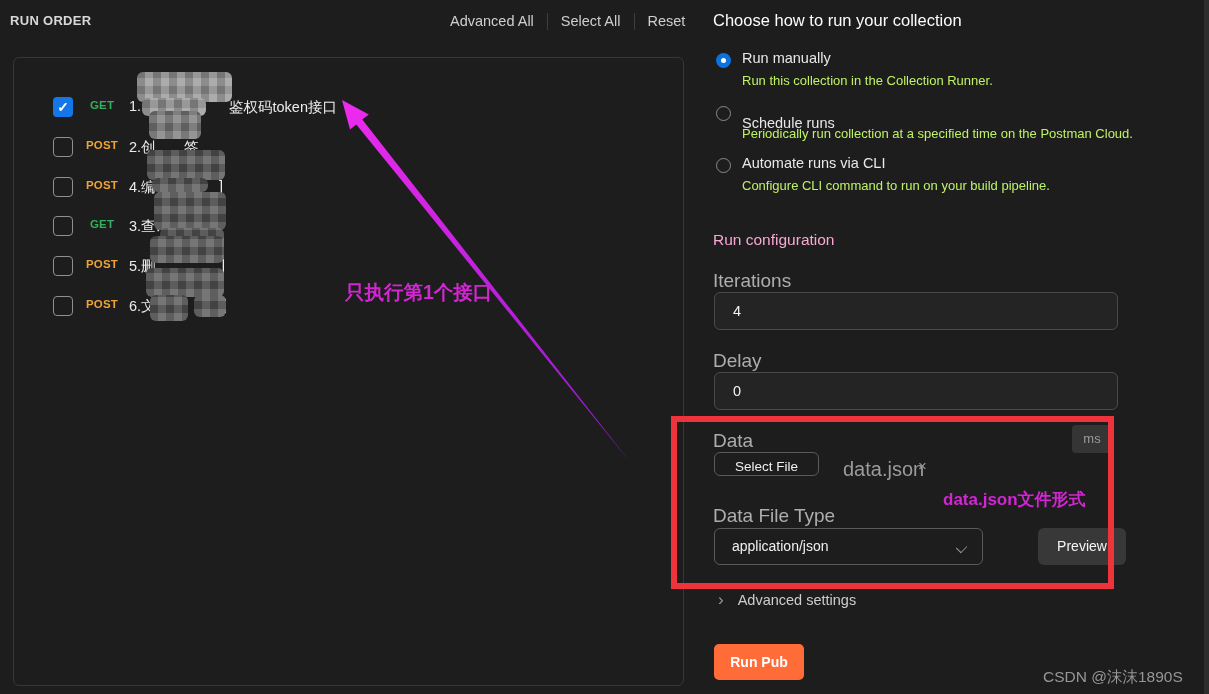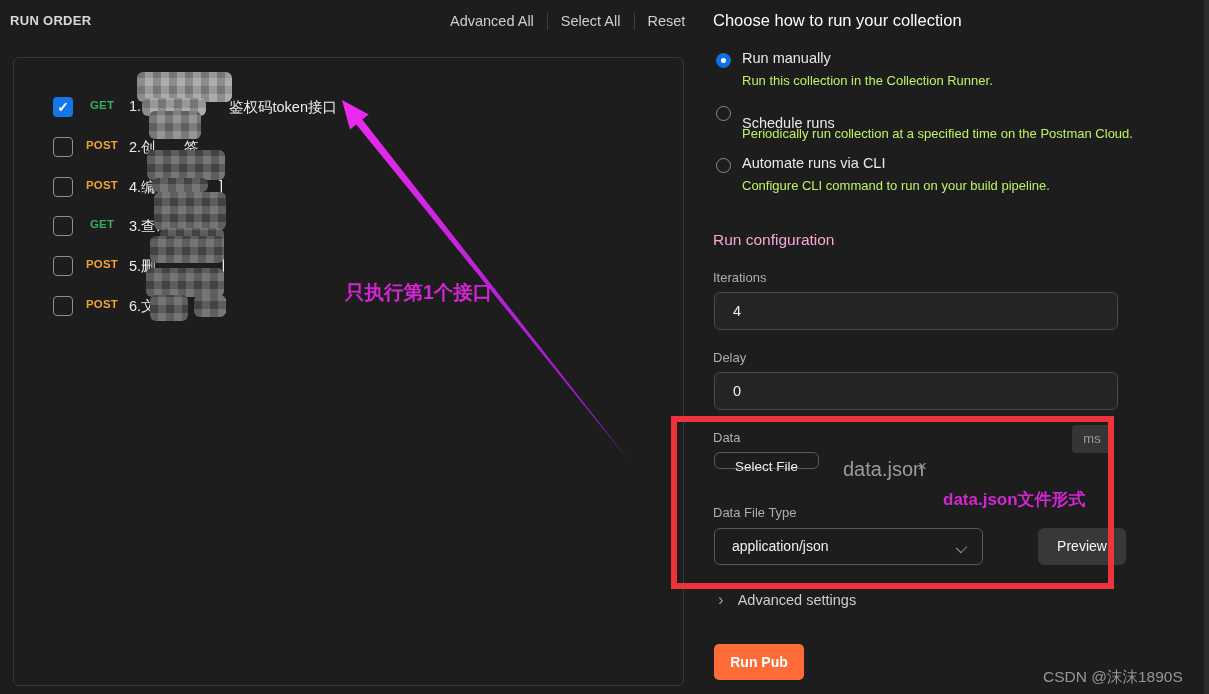--- a/index.html
+++ b/index.html
@@ -39,26 +39,26 @@
 
   
   .choose-heading { left:713px; top:11px; font-size:16.5px; font-weight:normal; color:#fdfdfd; }
   .radio { position:absolute; left:716px; width:15px; height:15px; border-radius:50%; border:1.5px solid #8a8a8a; }
   .radio.selected { border:none; background:#0b72e0; }
   .radio.selected::after { content:""; position:absolute; left:5px; top:5px; width:5px; height:5px; border-radius:50%; background:#fff; }
   .opt-label { position:absolute; left:742px; font-size:14.5px; color:#e8e8e8; }
   .opt-desc  { position:absolute; left:742px; font-size:13px; color:#bef264; }
 
   .section-heading { left:713px; font-size:15.5px; font-weight:normal; color:#f9a8d4; }
-  .field-label { position:absolute; left:713px; font-size:13px; color:#adadad; }
+  .field-label { position:absolute; left:713px; font-size:19px; color:#adadad; }
 
   .input-box { position:absolute; left:714px; width:404px; height:38px; background:#242425; border:1px solid #4a4a4a; border-radius:6px; font-size:14.5px; color:#f3f3f3; line-height:36px; padding-left:18px; }
   .ms-box { position:absolute; right:5px; top:4px; width:40px; height:28px; background:#353535; border-radius:4px; color:#9b9b9b; font-size:13px; text-align:center; line-height:28px; padding:0;margin-top:48px; }
 
-  .select-file-btn { left:714px; top:452px; width:105px; height:17px; border:1px solid #5a5a5a; border-radius:6px; background:transparent; color:#f0f0f0; font-size:13.5px; text-align:center; line-height:28px; }
+  .select-file-btn { left:714px; top:452px; width:105px; height:24px; border:1px solid #5a5a5a; border-radius:6px; background:transparent; color:#f0f0f0; font-size:13.5px; text-align:center; line-height:28px; }
   .file-chip { left:843px; top:458px; font-size:20px; color:#9b9b9b; }
   .file-close { left:918px; top:457px; font-size:15px; color:#9b9b9b; }
 
   .dropdown { left:714px; top:528px; width:269px; height:37px; border:1px solid #5a5a5a; border-radius:6px; font-size:14px; color:#f0f0f0; line-height:35px; padding-left:17px; }
   .chevron-down { position:absolute; right:16px; top:14px; width:9px; height:9px; border-left:1.5px solid #9b9b9b; border-bottom:1.5px solid #9b9b9b; transform:rotate(-45deg) scale(1,.8); }
   .preview-btn { left:996px; top:528px; width:88px; height:37px; background:#383838; border-radius:6px; color:#f5f5f5; font-size:14px; text-align:center; line-height:37px;margin-left:42px; }
 
   .advanced { left:718px; top:592px; display:flex; align-items:center; }
   .advanced .chev { color:#9b9b9b; font-size:17px; margin-right:14px; line-height:16px; }
   .advanced .txt { color:#cdcdcd; font-size:14.5px; }

